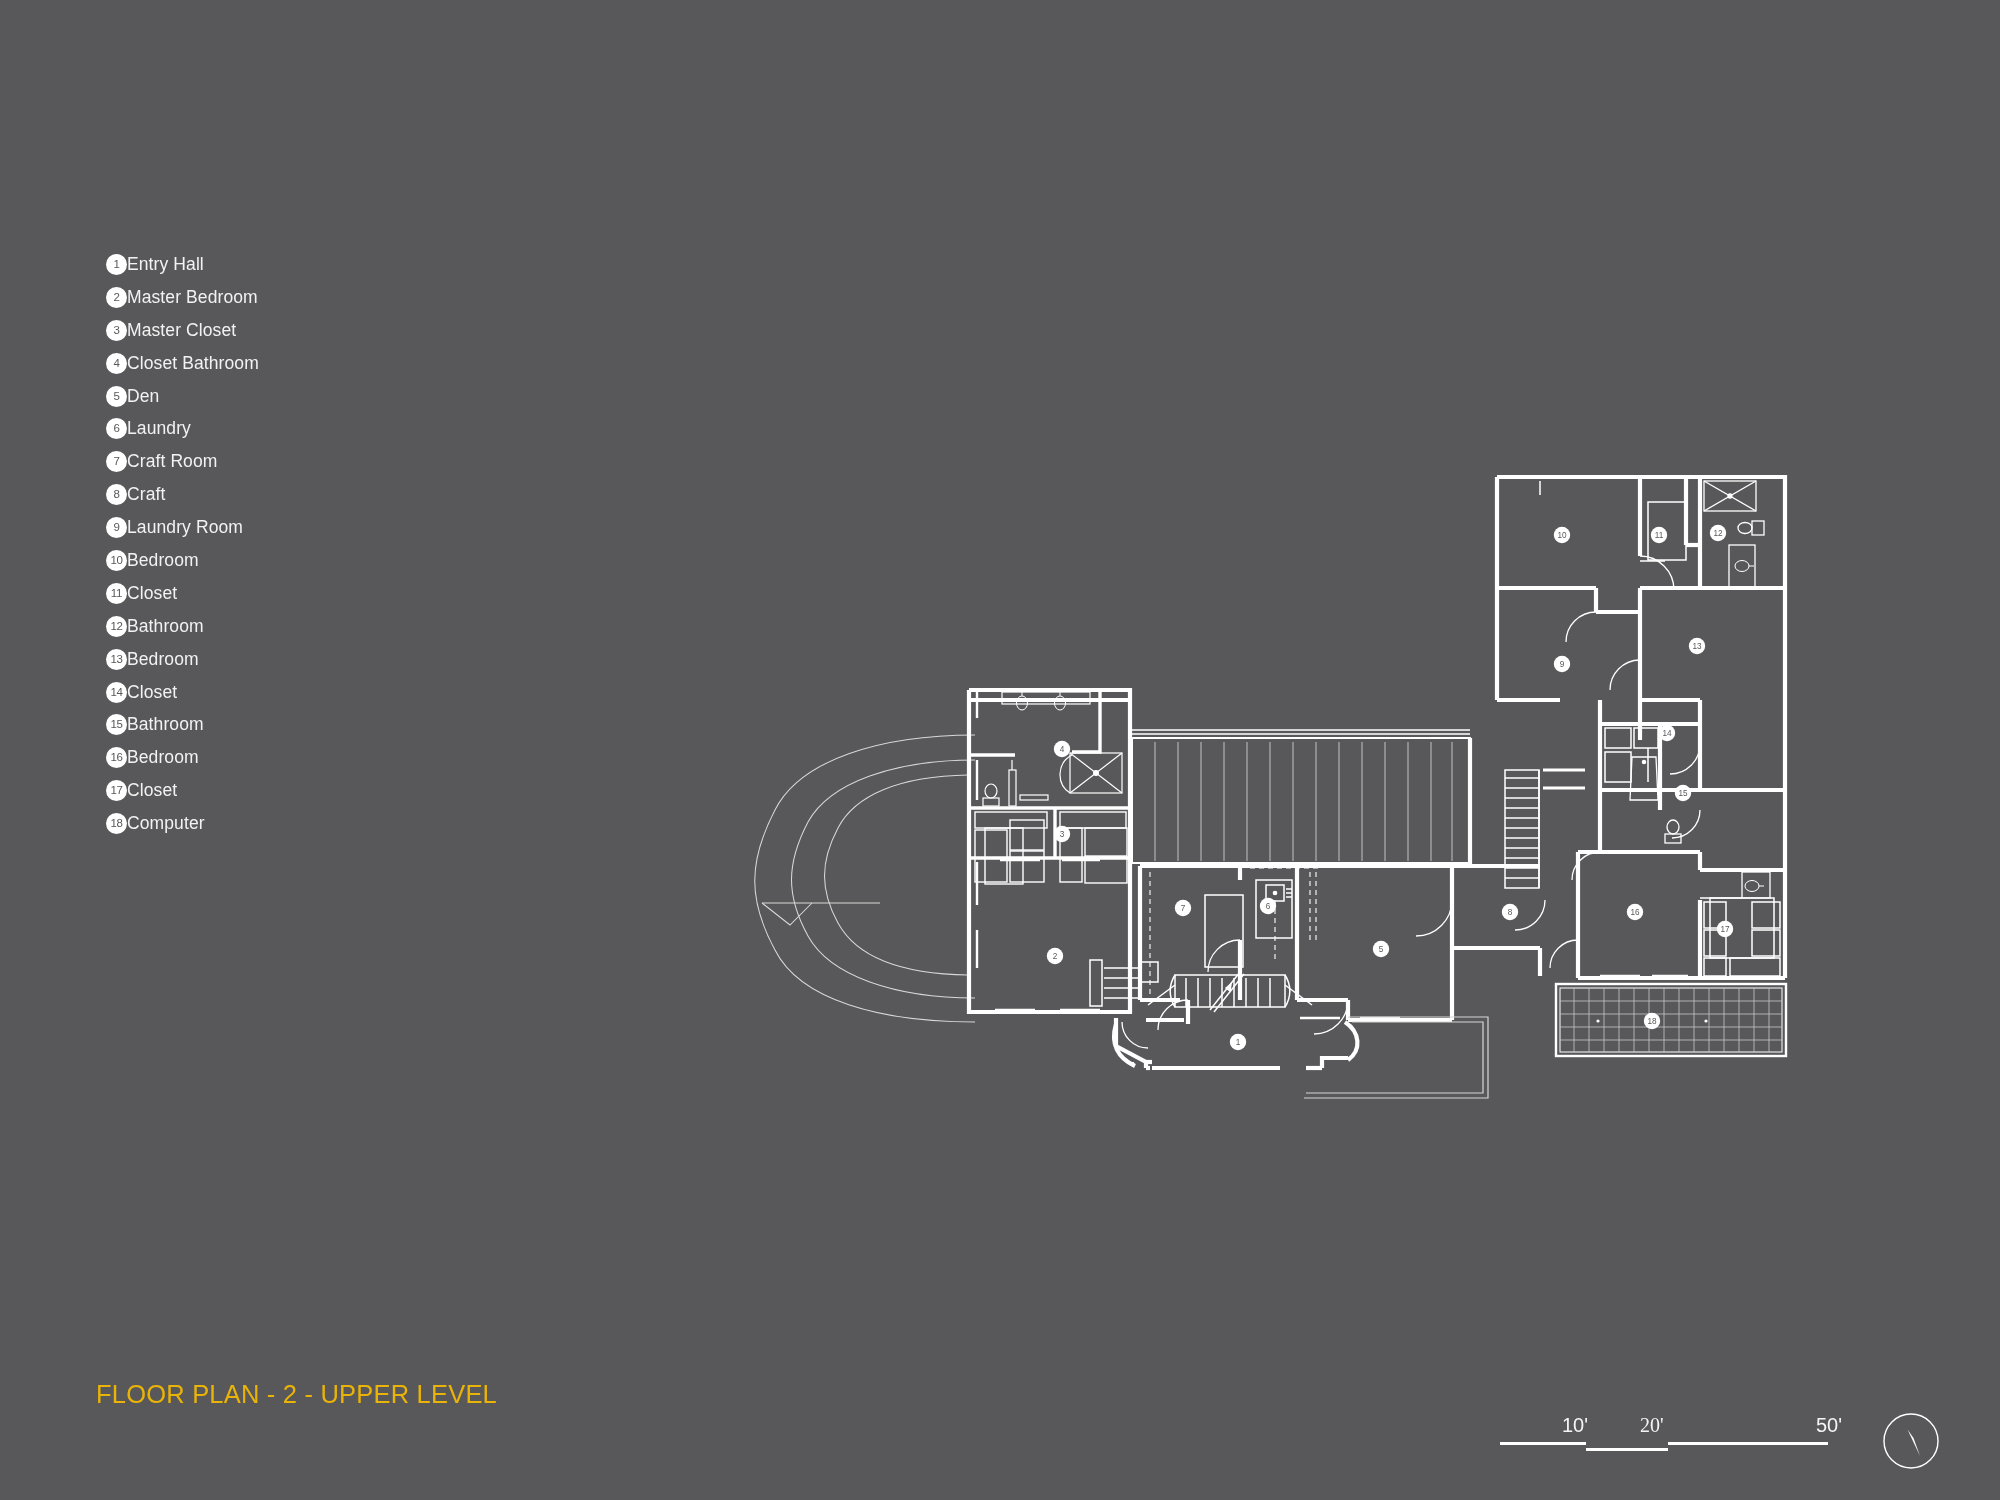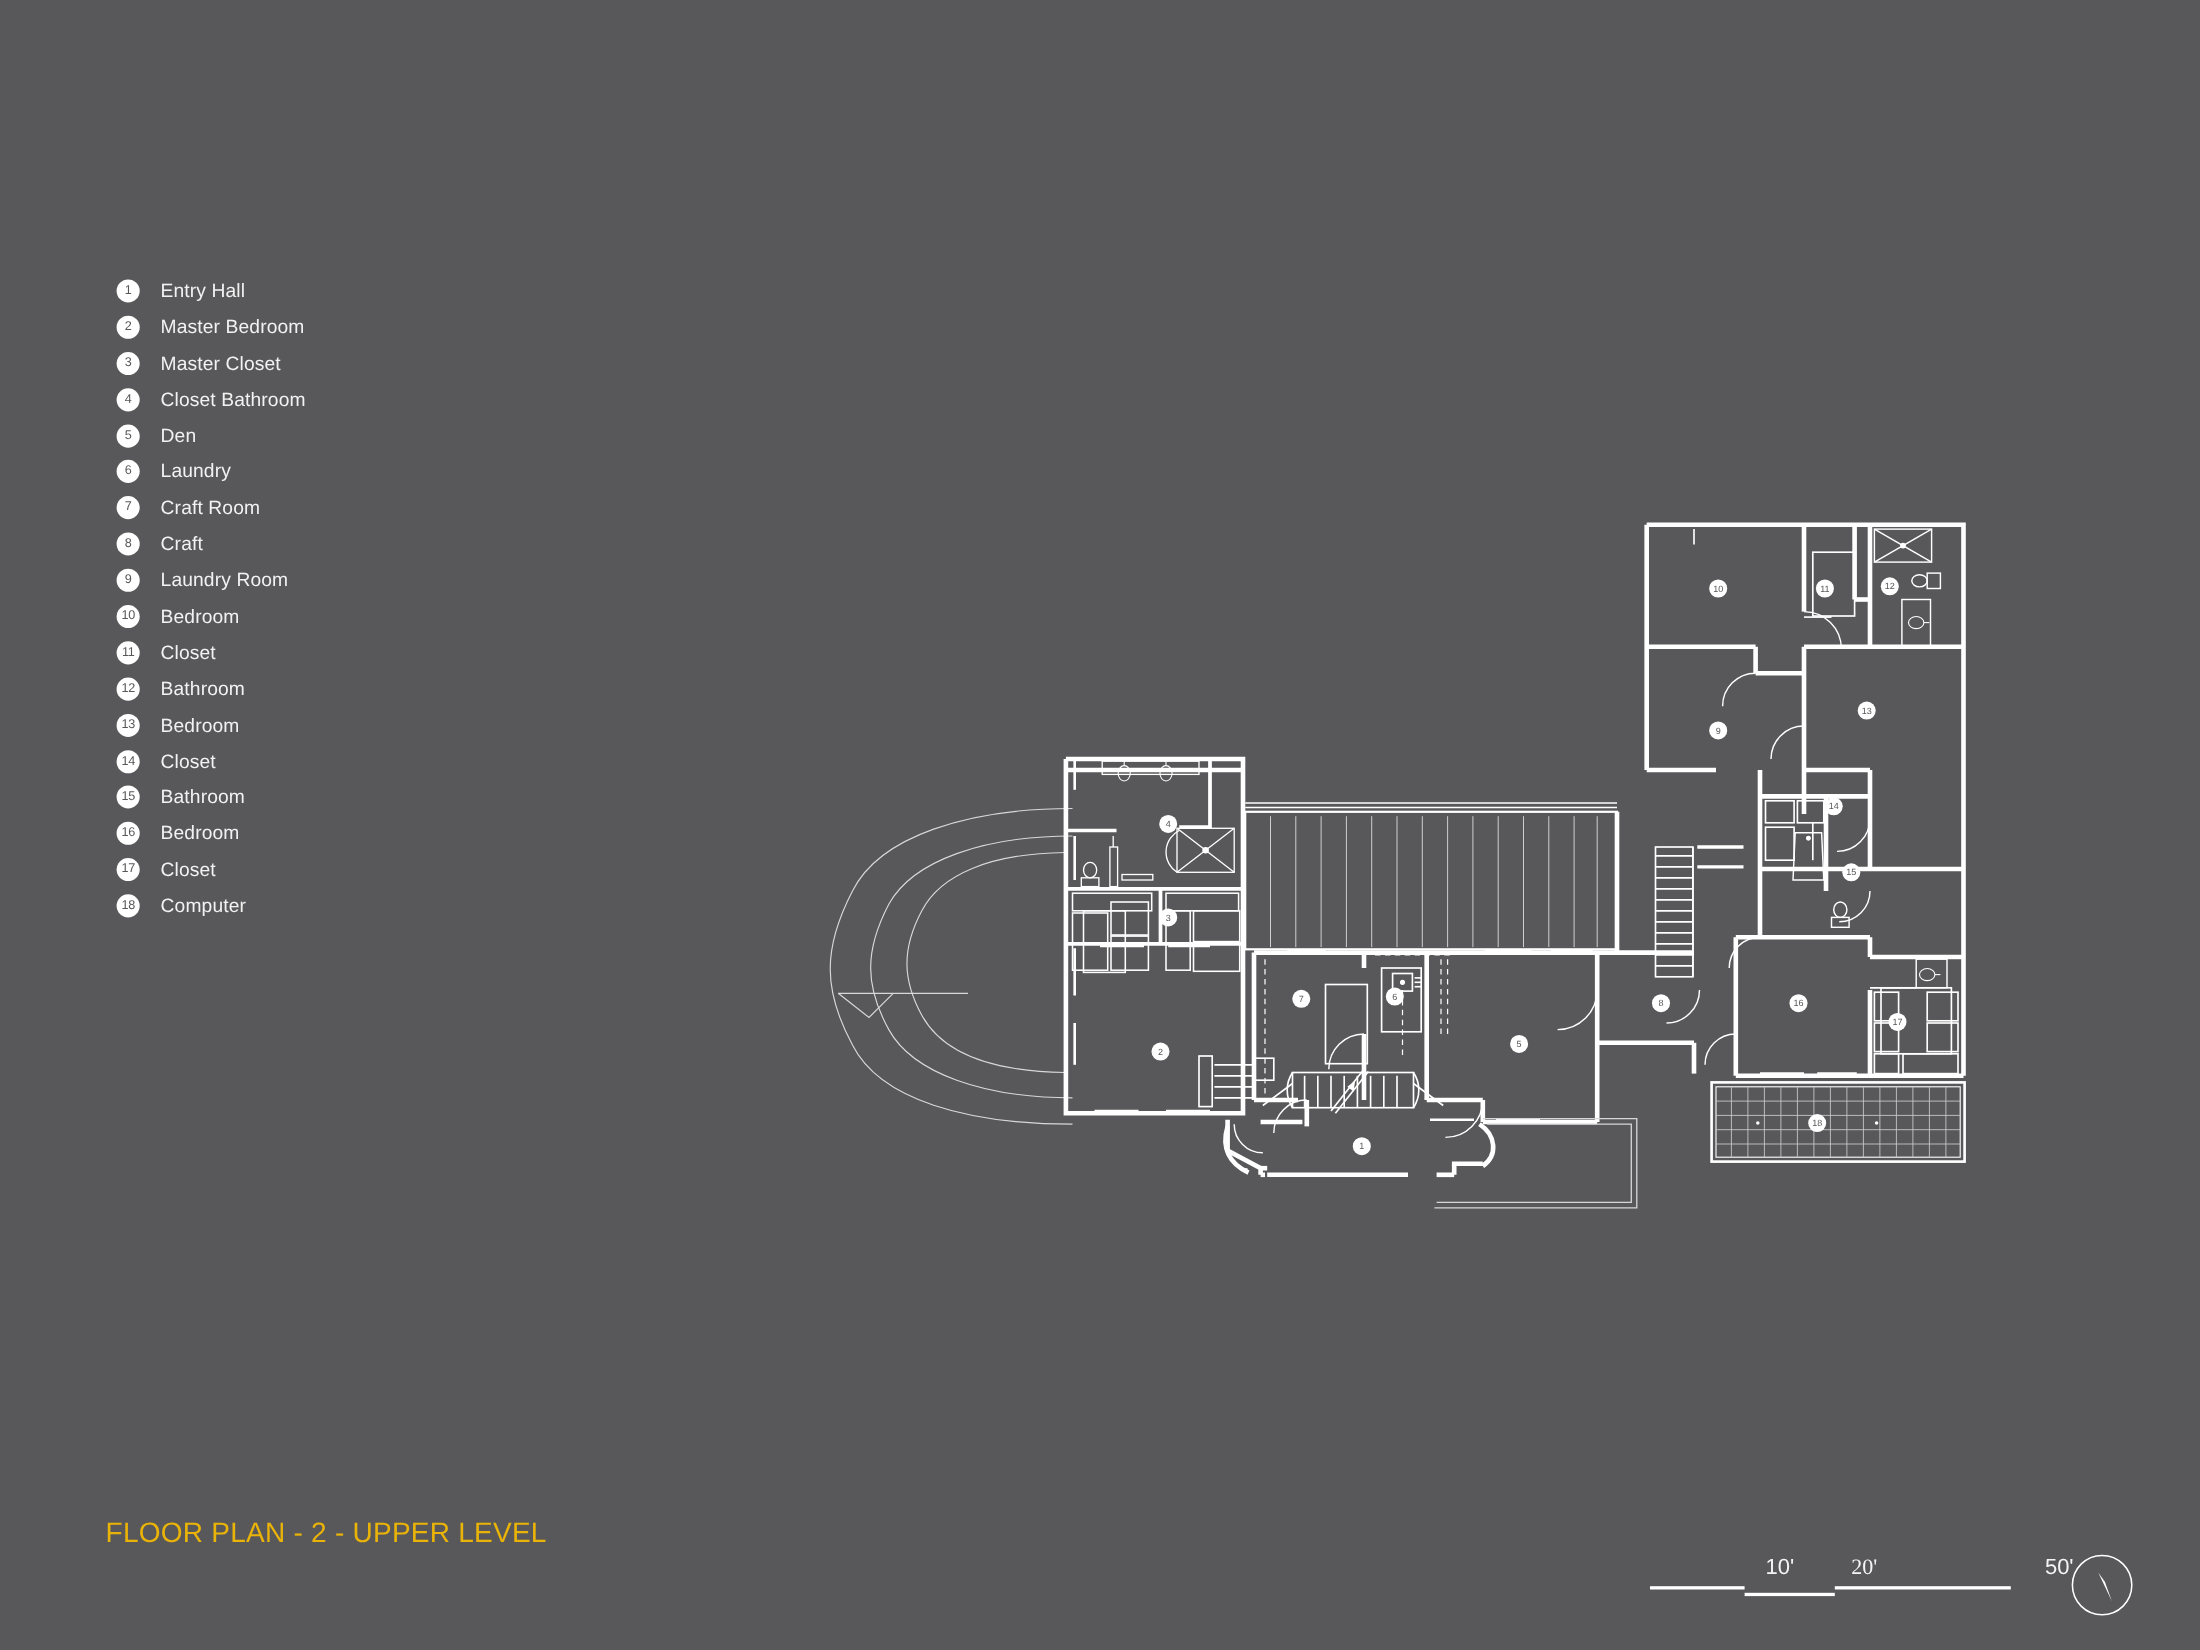--- a/index.html
+++ b/index.html
@@ -36,21 +36,20 @@
     background: #ffffff;
     color: #58585a;
     font-size: 11.5px;
     line-height: 21px;
     text-align: center;
     flex: 0 0 auto;
     letter-spacing: -0.3px;
     font-weight: 400;
   }
   .legend-label {
-    margin-left: 19px;
     font-size: 17.5px;
     color: #f2f2f2;
     font-weight: 300;
     letter-spacing: 0.1px;
     white-space: nowrap;
   }
 
   
   #plan-title {
     position: absolute;
@@ -74,21 +73,20 @@
   .scale-seg {
     position: absolute;
     height: 3px;
     background: #ffffff;
   }
   .scale-tick-label {
     position: absolute;
     font-size: 20px;
     color: #f4f4f4;
     white-space: nowrap;
-    margin-left: 43px;
   }
 
   #compass {
     position: absolute;
     left: 1882px;
     top: 1412px;
     width: 58px;
     height: 58px;
   }
 

